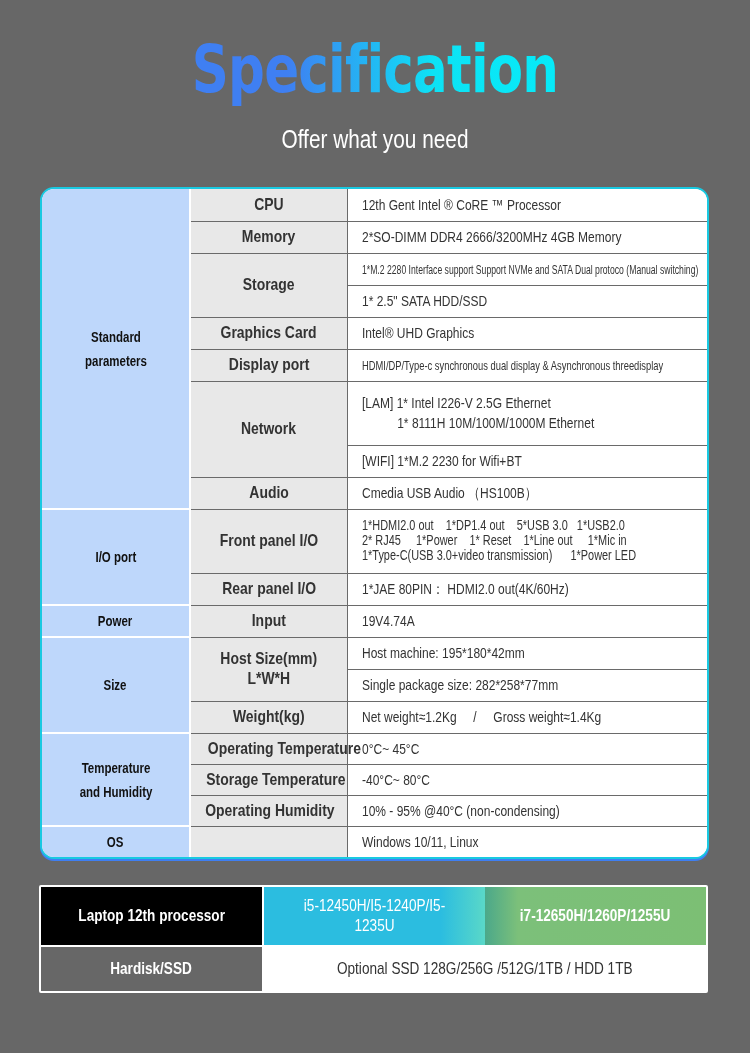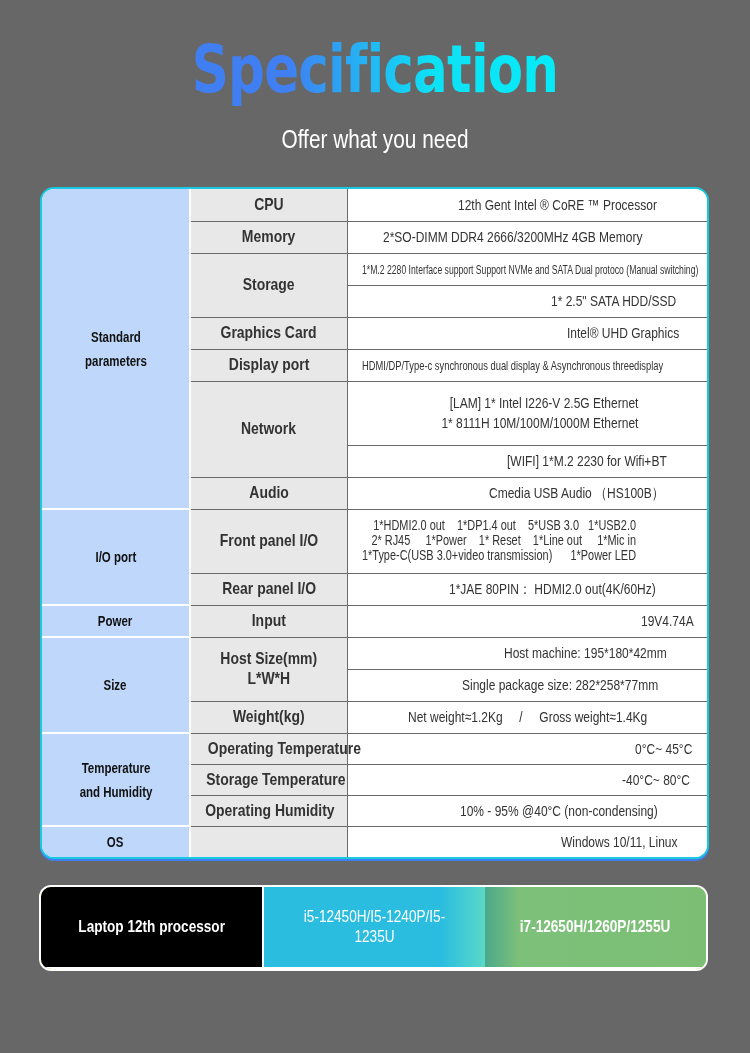--- a/index.html
+++ b/index.html
@@ -34,33 +34,33 @@
     line-height: 24px;
   }
   .cat span { display: inline-block; transform: scaleX(0.82); }
   .sub {
     background: #e8e8e8; color: #333; font-weight: bold; text-align: center;
     font-size: 17px; border-bottom: 1px solid #6a6a6a; border-right: 1px solid #6a6a6a;
     line-height: 20px; white-space: nowrap;
   }
   .sub span { display: inline-block; transform: scaleX(0.82); }
   .val {
-    background: #ffffff; color: #333; font-size: 15px; text-align: right;
+    background: #ffffff; color: #333; font-size: 15px; text-align: left;
     border-bottom: 1px solid #6a6a6a; padding-left: 14px !important;
     white-space: nowrap; overflow: hidden; line-height: 16px;
   }
   .val span { display: inline-block; transform: scaleX(0.8); transform-origin: left center; }
   .val .small { font-size: 12px; transform: scaleX(0.72); }
   .val .xs { font-size: 13px; transform: scaleX(0.72); }
   .val .ml { font-size: 14px; line-height: 15px; white-space: pre; transform: scaleX(0.78); }
   .last td { border-bottom: none; margin-left: 32px; }
 
   .opt-card {
-    position: absolute; left: 39px; top: 885px; width: 669px; height: 86px;
-    border: 2px solid #ffffff; border-radius: 12px; overflow: hidden;
+    position: absolute; left: 39px; top: 885px; width: 669px; height: 108px;
+    border: 2px solid #ffffff; border-radius: 2px; overflow: hidden;
     background: #84cc16; box-sizing: border-box;
   }
   .opt-table { border-collapse: collapse; width: 100%; height: 100%; table-layout: fixed; }
   .opt-table td { padding: 0; text-align: center; vertical-align: middle; font-size: 17px; }
   .opt-table td span { display: inline-block; transform: scaleX(0.8); }
   .o-head { background: #000; color: #fff; font-weight: bold; border-right: 2px solid #fff; border-bottom: 2px solid #fff; }
   .o-label { background: #676767; color: #fff; font-weight: bold; border-right: 2px solid #fff; border-bottom: 2px solid #fff; }
   .o-i5 { background: linear-gradient(90deg, #2bbde0 80%, #5ad8c8 100%); color: #fff; font-weight: normal; border-bottom: 2px solid #fff; }
   .o-i7 { background: linear-gradient(90deg, #4ba88a 0%, #7cc07a 15%, #7cbf74 100%); color: #fff; font-weight: bold; border-bottom: 2px solid #fff; }
   .o-ram { background: #e8e8e8; color: #333; border-bottom: 2px solid #fff; }
@@ -185,15 +185,19 @@
         <col style="width:222px">
         <col style="width:222px">
         <col>
       </colgroup>
     <tbody>
         <tr style="height:32px">
       <td class="o-head"><span>Laptop 12th processor</span></td>
       <td class="o-i5"><span>i5-12450H/I5-1240P/I5-1235U</span></td>
       <td class="o-i7"><span>i7-12650H/1260P/1255U</span></td>
     </tr>
+    <tr class="o-last" style="height:31px">
+      <td class="o-label"><span>Hardisk/SSD</span></td>
+      <td class="o-ssd" colspan="2"><span>Optional SSD 128G/256G /512G/1TB / HDD 1TB</span></td>
+    </tr>
   </tbody>
     </table>
 </div>
 
 </body></html>

